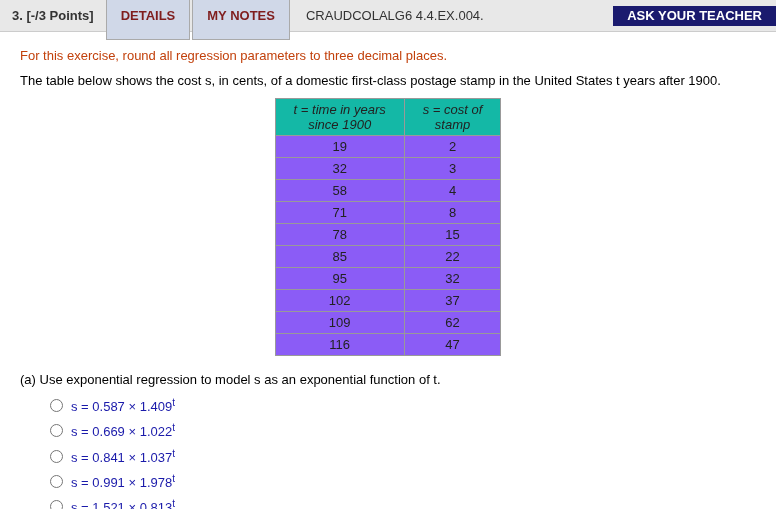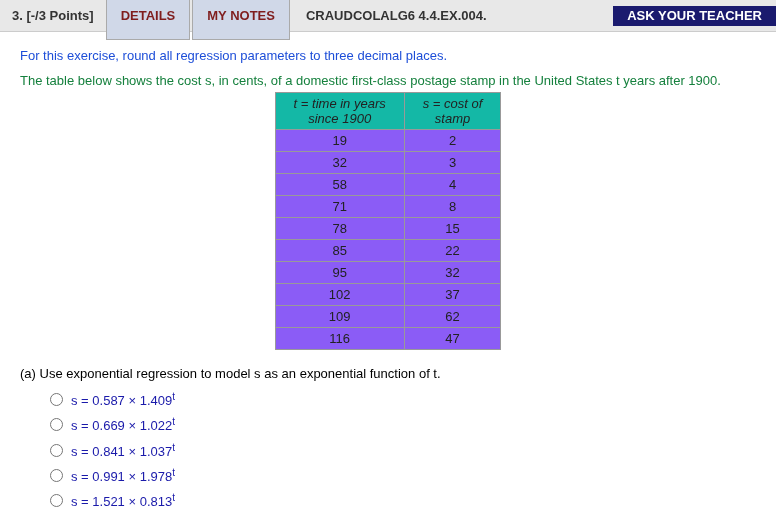--- a/index.html
+++ b/index.html
@@ -33,21 +33,21 @@
       color: #7f1d1d;
       font-size: 13px;
       font-weight: bold;
       cursor: pointer;
       border-radius: 0;
       margin-right: 2px;
     }
     .problem-id {
       padding: 0 14px;
       font-size: 13px;
-      font-weight: bold;
+      font-weight: normal;
       color: #333;
       flex: 1;
     }
     .ask-teacher-btn {
       height: 20px;
       padding: 0 14px;
       background: #1a1a6e;
       color: white;
       font-size: 13px;
       font-weight: bold;
@@ -56,27 +56,27 @@
       margin-left: auto;
     }
     .content-area {
       background: white;
       margin: 0;
       padding: 16px 20px;
       min-height: 477px;
     }
     .instruction {
       font-size: 13px;
-      color: #1d4ed8;
+      color: #c2410c;
       margin-bottom: 10px;
     }
     .table-description {
       font-size: 13px;
-      color: #15803d;
-      margin-bottom: 4px;
+      color: #000000;
+      margin-bottom: 10px;
     }
     .data-table {
       border-collapse: collapse;
       margin: 0 auto 16px auto;
       font-size: 13px;
     }
     .data-table th, .data-table td {
       border: 1px solid #999;
       padding: 3px 18px;
       text-align: center;

